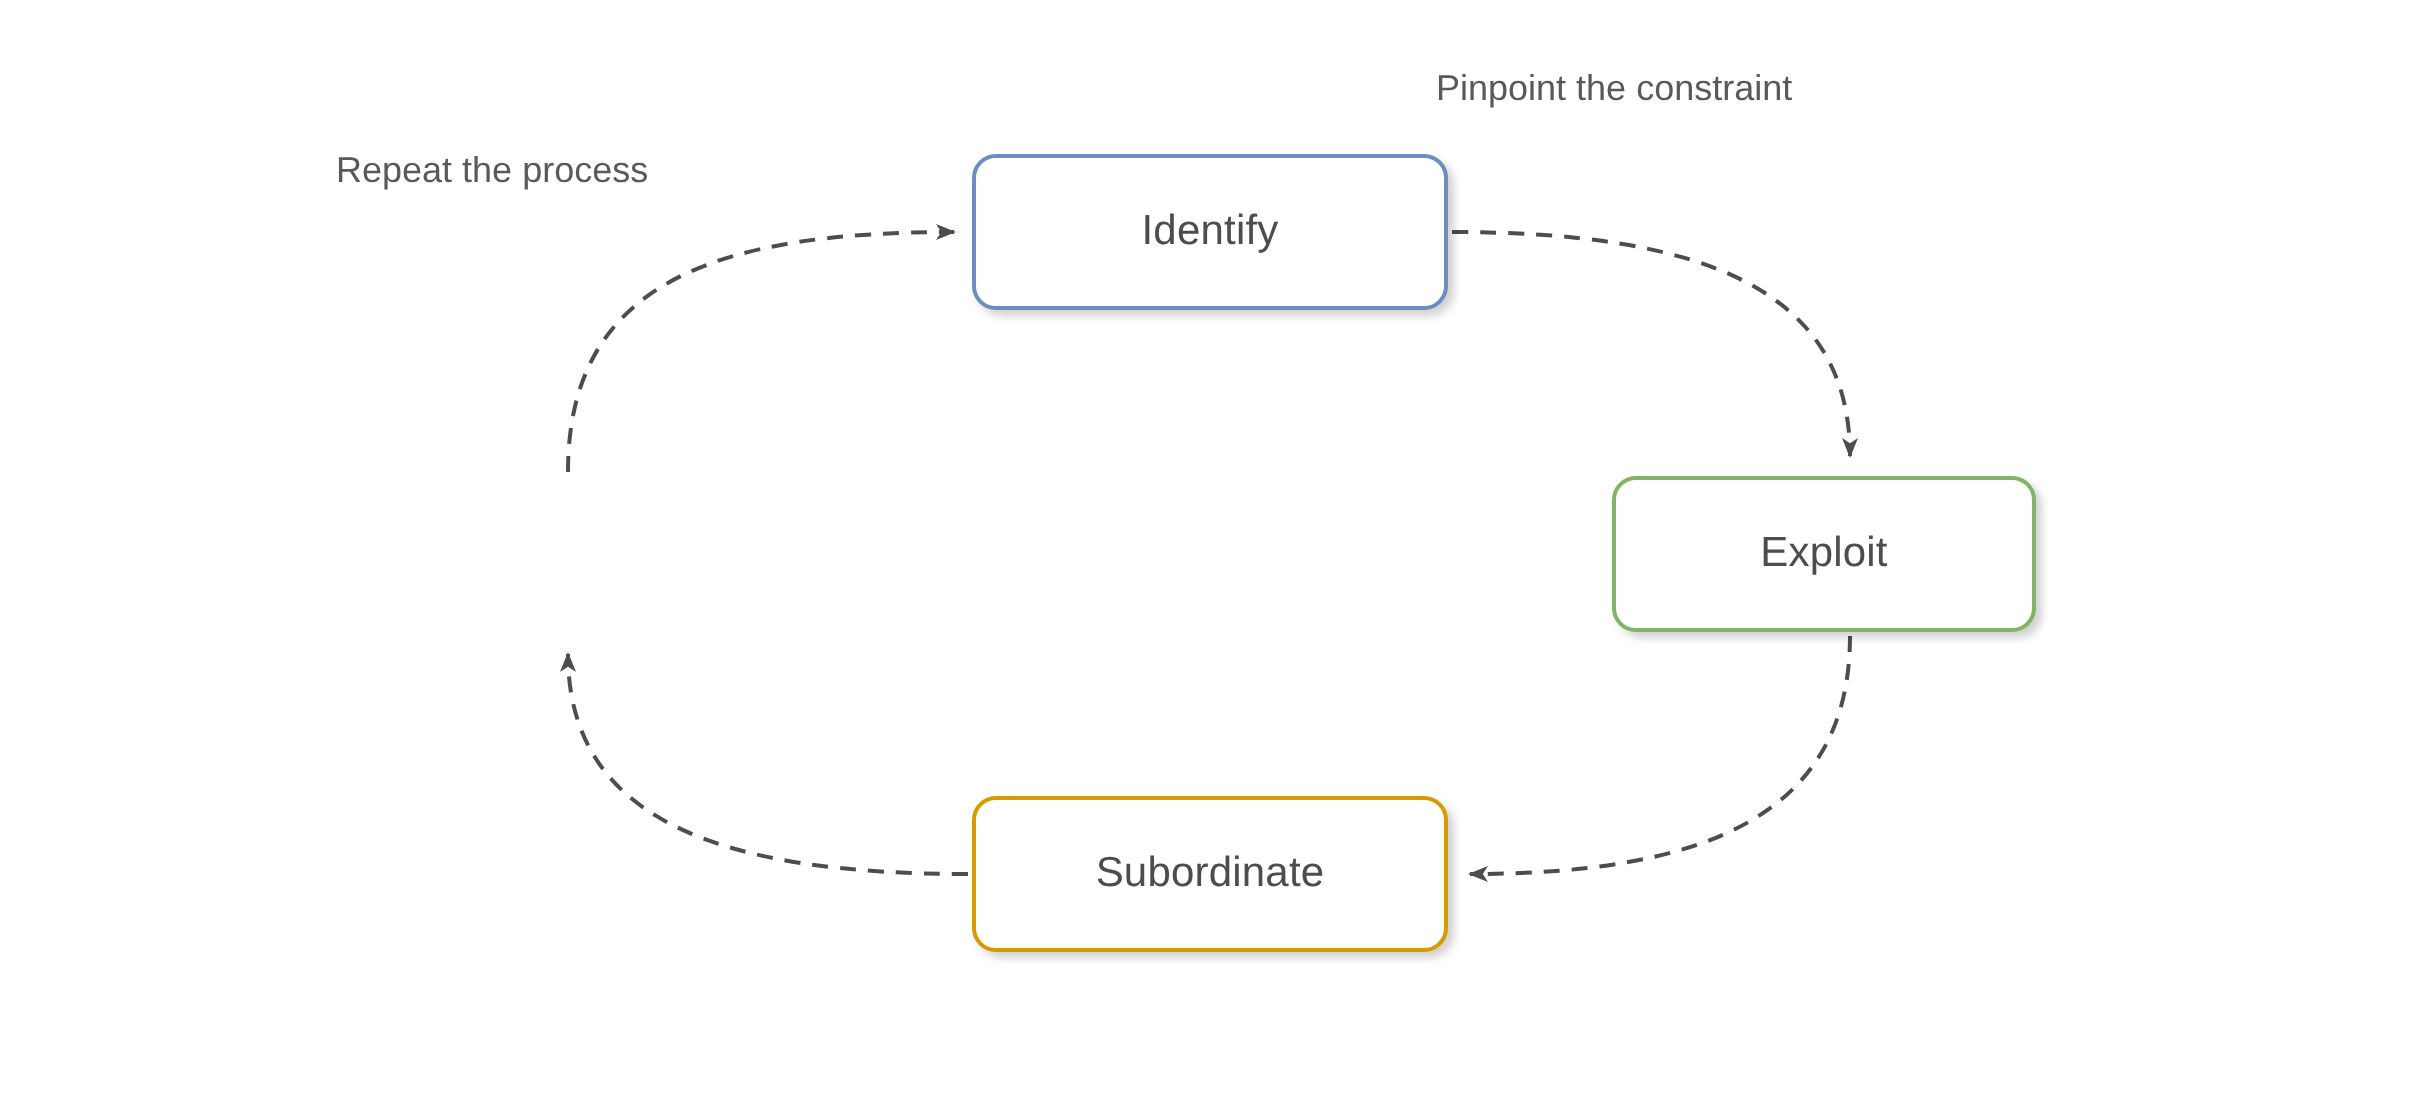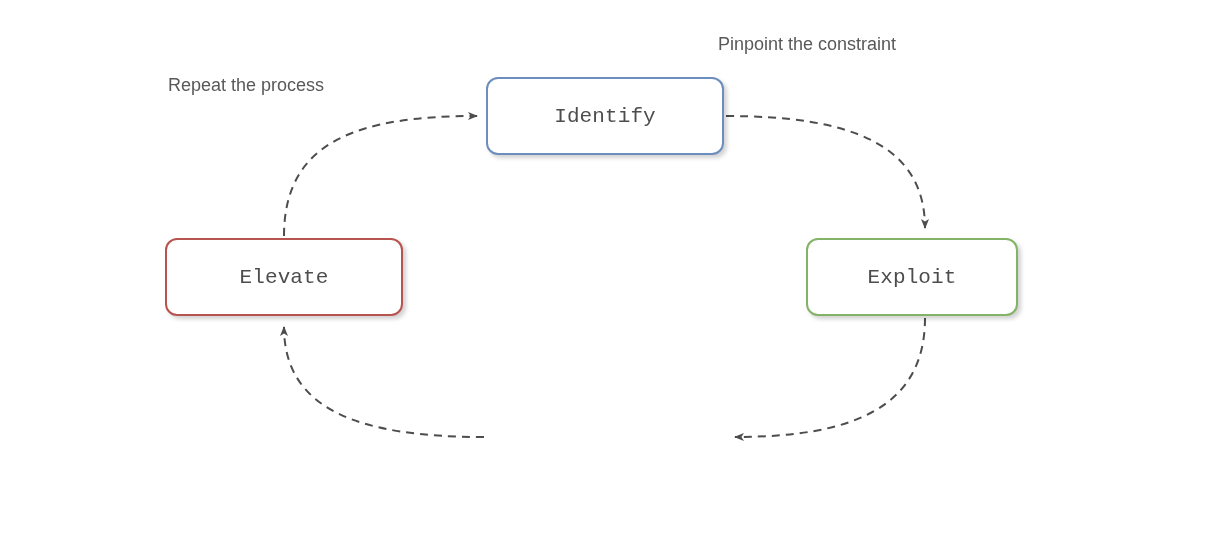--- a/index.html
+++ b/index.html
@@ -33,21 +33,21 @@
     border-width: 2px;
     border-radius: 12px;
     display: flex;
     align-items: center;
     justify-content: center;
     box-shadow: 3px 3px 4px rgba(0,0,0,0.18);
   }
   .node-label {
     font-size: 21px;
     color: #4d4d4d;
-    font-family: Liberation Mono, monospace;
+    font-family: Liberation Sans, sans-serif;
     letter-spacing: 0.1px;
     white-space: nowrap;
   }
   .edge-label {
     position: absolute;
     font-size: 18px;
     color: #595959;
     font-family: "Liberation Sans", sans-serif;
     white-space: nowrap;
   }
@@ -74,24 +74,24 @@
   </svg>
 
   <div class="node" style="left:486px; top:77px; width:238px; height:78px; border-color:#6c8ebf;">
     <span class="node-label">Identify</span>
   </div>
 
   <div class="node" style="left:806px; top:238px; width:212px; height:78px; border-color:#82b366;">
     <span class="node-label">Exploit</span>
   </div>
 
+  <div class="node" style="left:486px; top:398px; width:238px; height:78px; border-color:#d79b00;">
+    <span class="node-label">Subordinate</span>
+  </div>
 
-  <div class="node" style="left:165px; top:238px; width:238px; height:78px; border-color:#b85450;">
-    <span class="node-label">Elevate</span>
-  </div>
 
   <div class="edge-label" style="left:718px; top:34px;">Pinpoint the constraint</div>
 
 
 
   <div class="edge-label" style="left:168px; top:75px;">Repeat the process</div>
 
 
 </div>
 

